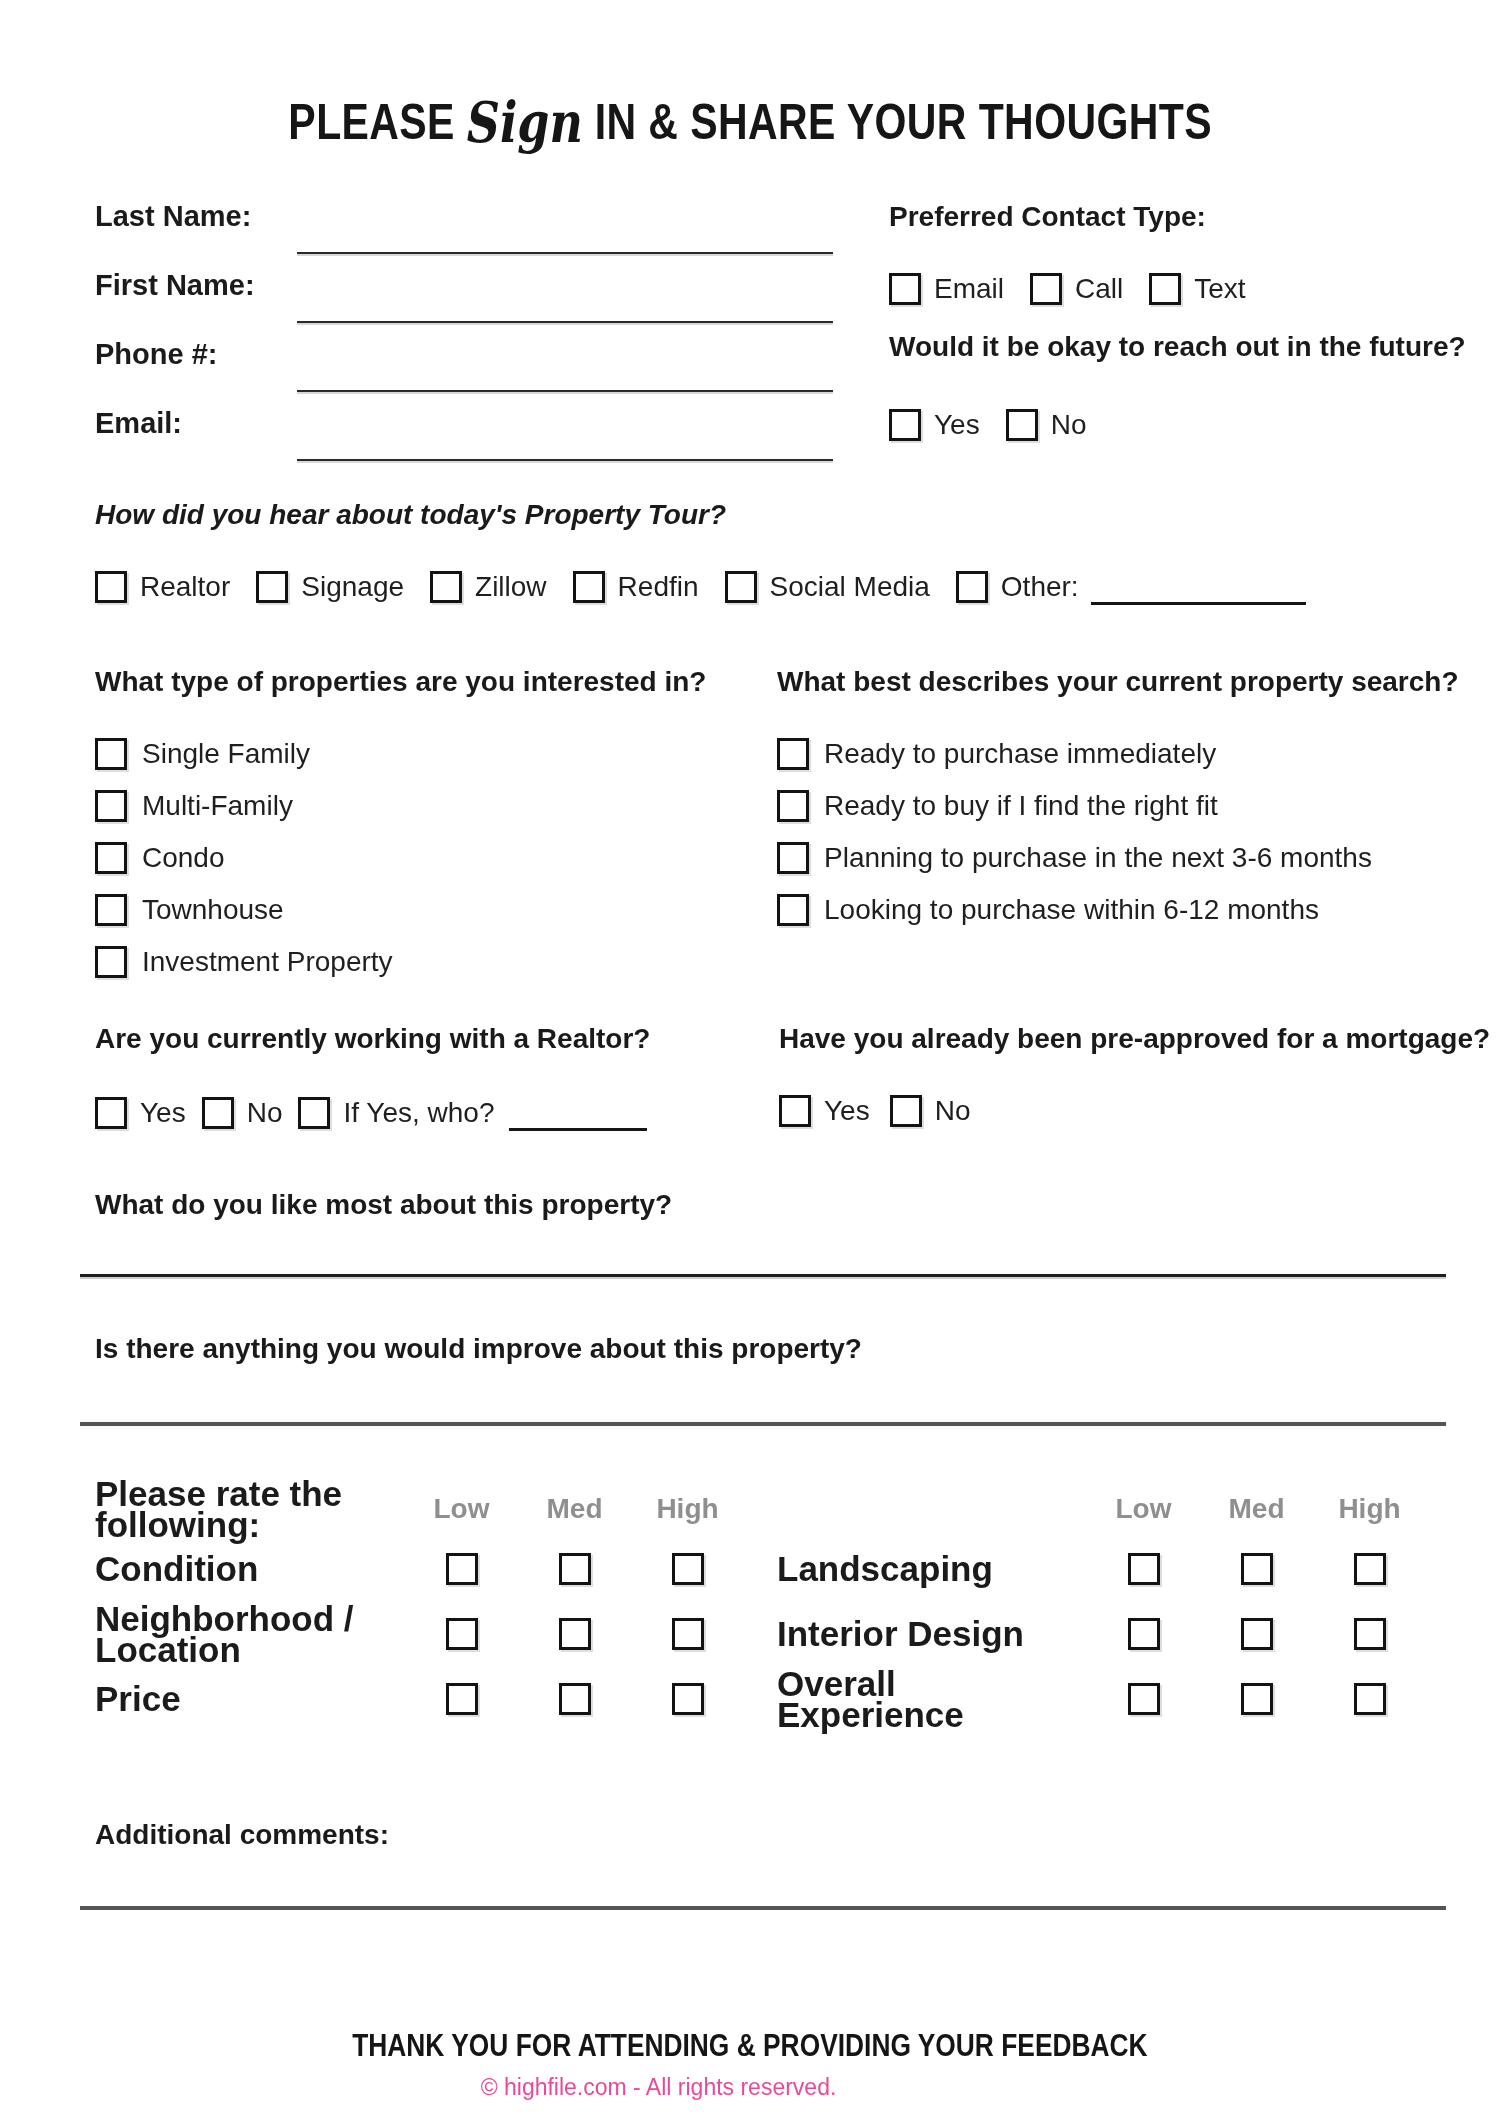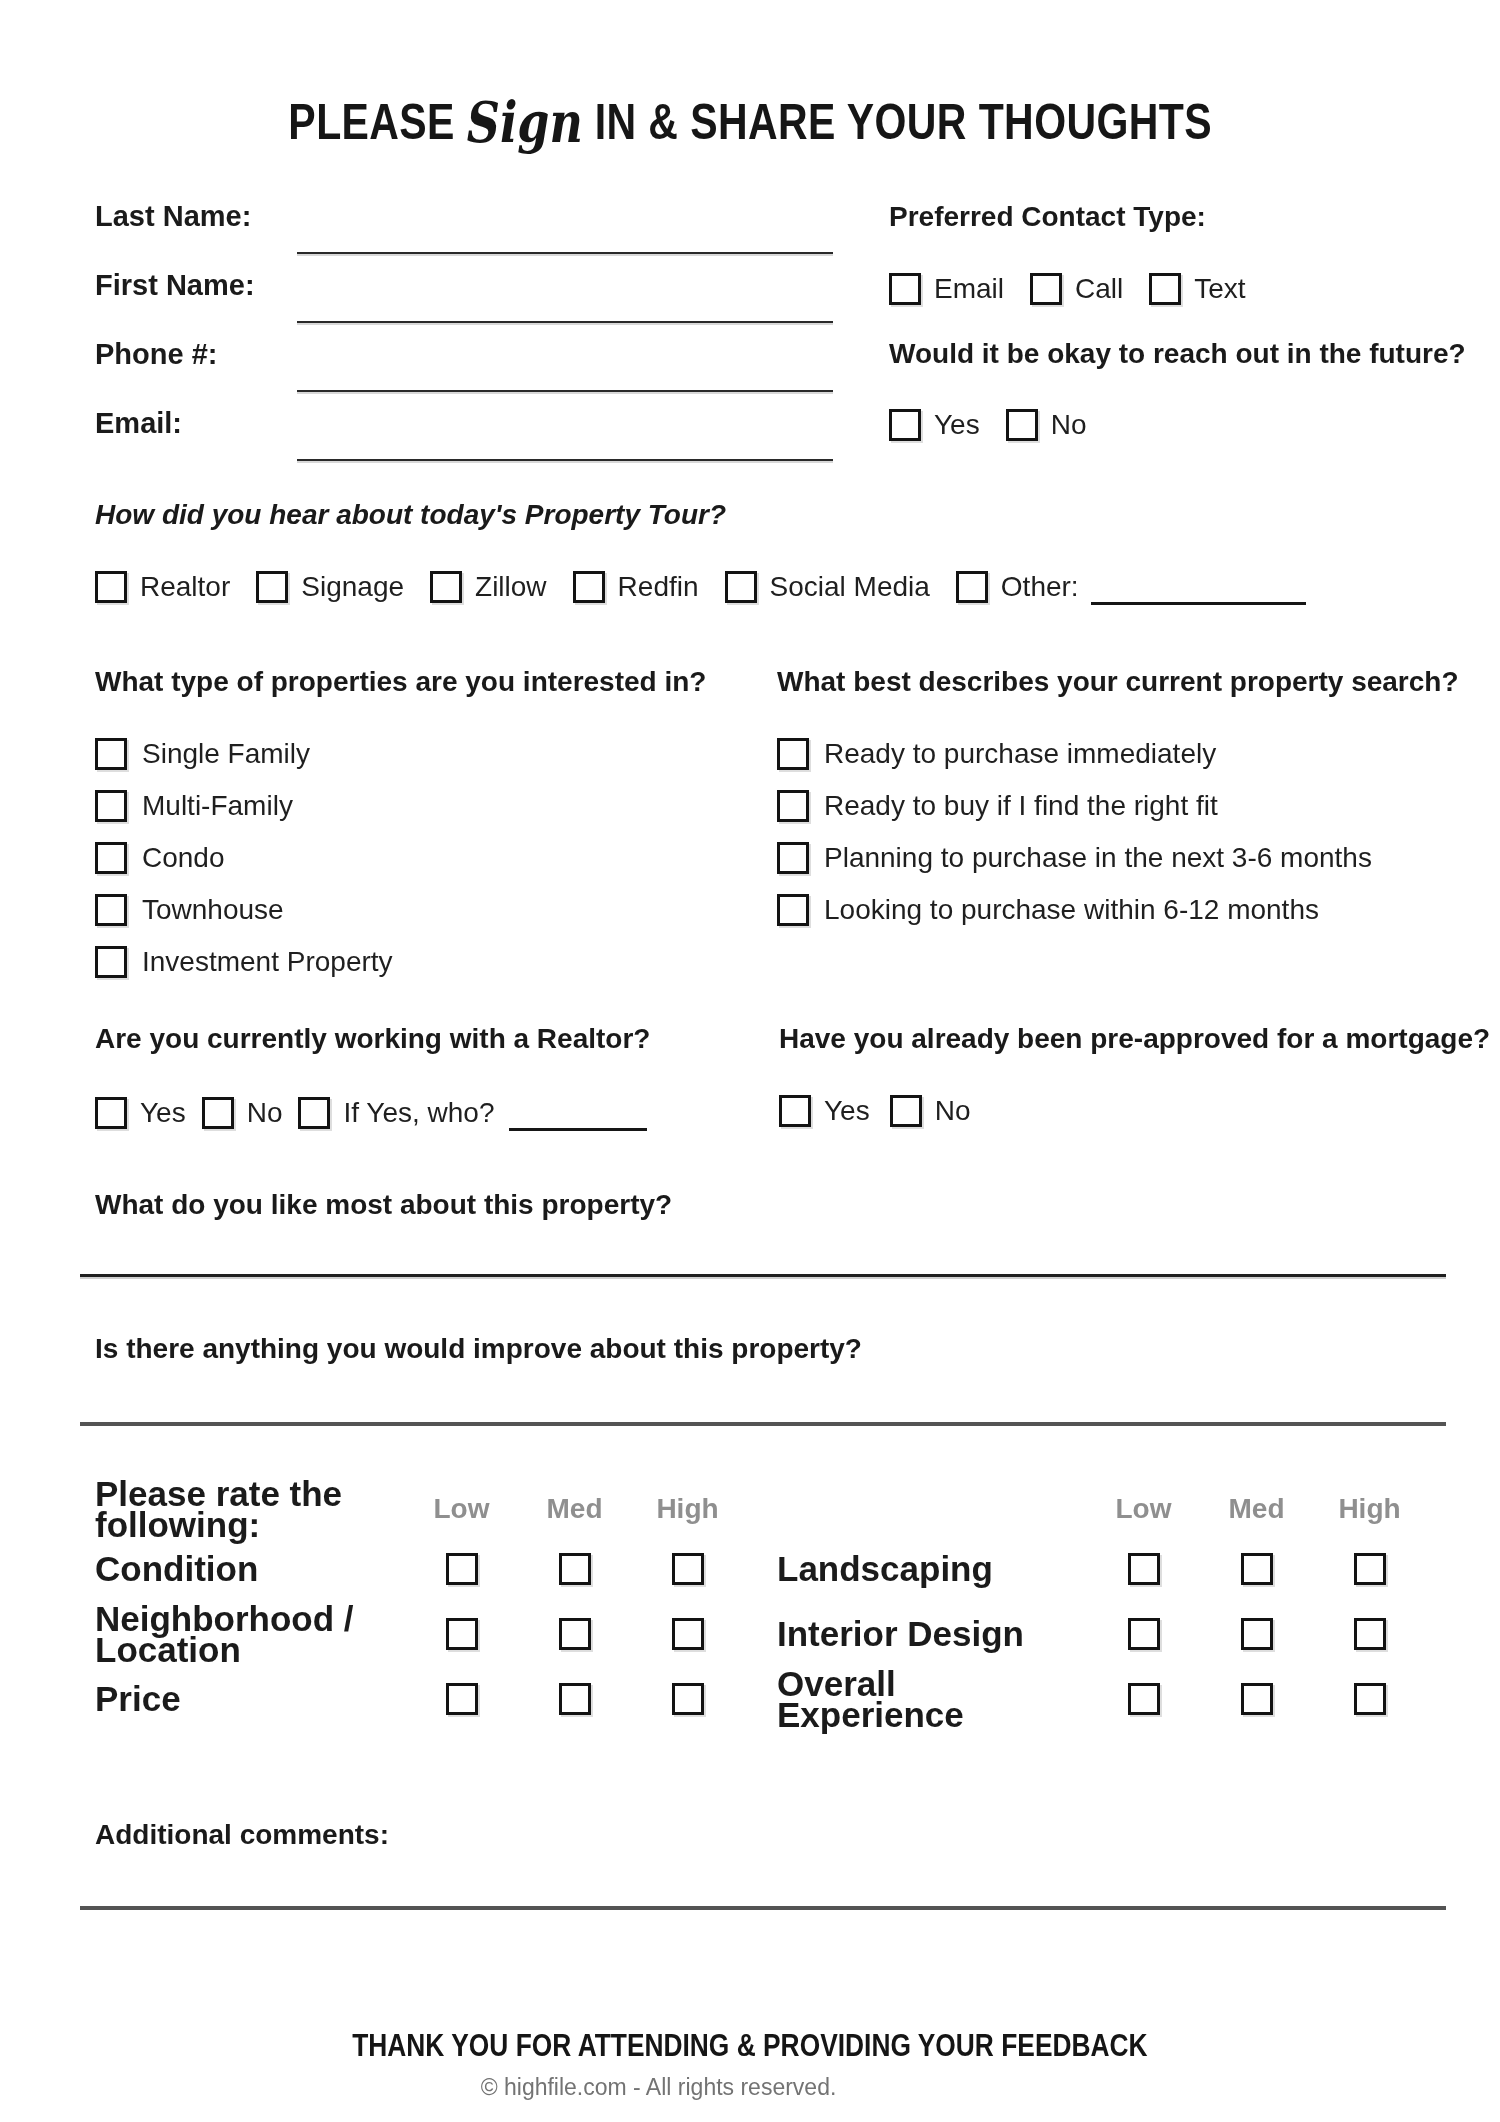--- a/index.html
+++ b/index.html
@@ -29,21 +29,21 @@
   .fields { position:absolute; left:95px; top:200px; width:738px; }
   .field-row { position:relative; height:69px; }
   .field-label { position:absolute; top:0; left:0; font-weight:bold; font-size:29px; line-height:33px; }
   .field-line { position:absolute; left:202px; right:0; top:52px; height:0;
                 border-bottom:2px solid #2a2a2a; box-shadow:0 2px 0 #d8d8d8; }
 
   
   .cpref { position:absolute; left:889px; top:200px; width:600px; }
   .cpref .h1 { position:absolute; top:0; left:0; }
   .cpref .r1 { position:absolute; top:72px; left:0; }
-  .cpref .h2 { position:absolute; top:137px; left:0; white-space:nowrap; }
+  .cpref .h2 { position:absolute; top:130px; left:0; white-space:nowrap; }
   .cpref .r2 { position:absolute; top:208px; left:0; }
 
   
   .col-block { position:absolute; }
   .list { margin-top:39px; }
   .list .row { margin-bottom:19px;align-items:flex-end; }
   .inline-row { margin-top:39px; }
 
   
   .divider { position:absolute; left:80px; width:1366px; height:0; }
@@ -58,21 +58,21 @@
   .rt-row.header { margin-bottom:27px; }
   .rt-label { width:310px; font-weight:bold; font-size:35px; line-height:31px; }
   .rt-cell { width:113px; display:flex; justify-content:center; }
   .rt-head { color:#8f8f8f; font-weight:bold; font-size:28px; }
 
   
   .thanks { position:absolute; top:2028px; left:0; width:1500px; text-align:center; white-space:nowrap; }
   .thanks-inner { display:inline-block; transform:scaleX(0.85); transform-origin:50% 50%;
                   font-weight:bold; font-size:31px; color:#151515; }
   .footer { position:absolute; top:2074px; left:0; width:1317px; text-align:center;
-            font-size:23px; color:#737373; }
+            font-size:23px; color:#ec4899; }
 </style>
 </head>
 <body>
 
 <div class="page">
 
   <div class="title">
     <span class="title-inner">
       <span class="t-main">PLEASE</span>
       <span class="t-script">Sign</span>

